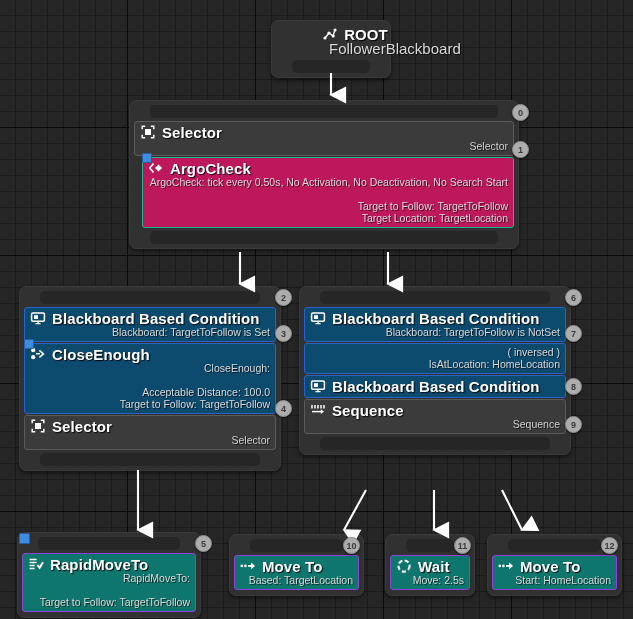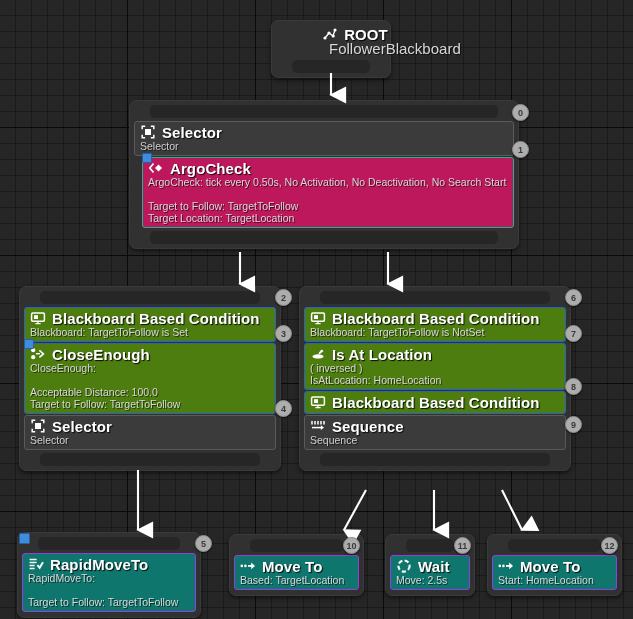--- a/index.html
+++ b/index.html
@@ -40,29 +40,30 @@
   .pinbar.top{margin-bottom:3px;}
   .pinbar.bot{margin-top:3px;}
 
   
   .blk{
     box-sizing:border-box;
     border-radius:3px;
     padding:2px 5px 3px 5px;
     position:relative;
     margin-bottom:1px;
+    text-align:right;
   }
   .blk:last-child{margin-bottom:0;}
 
   .blk.composite{
     background:#3b3b3b;
     border:1px solid #5a5a5a;
   }
   .blk.decorator{
-    background:#4d7c0f;
+    background:#0c4a6e;
     border:1px solid #2a63c8;
   }
   .blk.service{
     background:#be185d;
     border:1px solid #16b88a;
   }
   .blk.task{
     background:#0f766e;
     border:1px solid #9140e0;
   }
@@ -244,27 +245,20 @@
           <rect x="1.6" y="3" width="12.8" height="8.2" rx="1.2" stroke="#ffffff" stroke-width="1.5" fill="none"></rect>
           <rect x="4" y="5.2" width="4" height="3.8" fill="#ffffff"></rect>
           <path d="M8 11.2 V13.6 M5.4 13.6 H10.6" stroke="#ffffff" stroke-width="1.4" fill="none"></path>
         </svg>
         <span class="ttl">Blackboard Based Condition</span>
       </div>
       <div class="sub">Blackboard: TargetToFollow is NotSet</div>
     </div>
 
     <div class="blk decorator">
-      <div class="titlerow">
-        <svg class="ico" viewBox="0 0 16 16">
-          <ellipse cx="8" cy="10.4" rx="5.6" ry="2.1" fill="#ffffff"></ellipse>
-          <path d="M11.5 3.4 L13.6 5.1 L9.6 8.3 L8.4 7.2 Z" fill="#ffffff"></path>
-        </svg>
-        <span class="ttl">Is At Location</span>
-      </div>
       <div class="sub">( inversed )
 IsAtLocation: HomeLocation</div>
     </div>
 
     <div class="blk decorator">
       <div class="titlerow">
         <svg class="ico" viewBox="0 0 16 16">
           <rect x="1.6" y="3" width="12.8" height="8.2" rx="1.2" stroke="#ffffff" stroke-width="1.5" fill="none"></rect>
           <rect x="4" y="5.2" width="4" height="3.8" fill="#ffffff"></rect>
           <path d="M8 11.2 V13.6 M5.4 13.6 H10.6" stroke="#ffffff" stroke-width="1.4" fill="none"></path>

